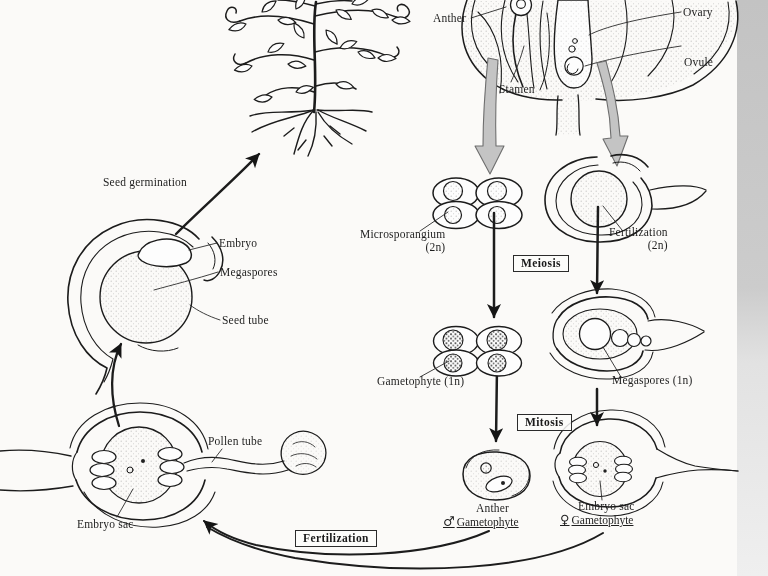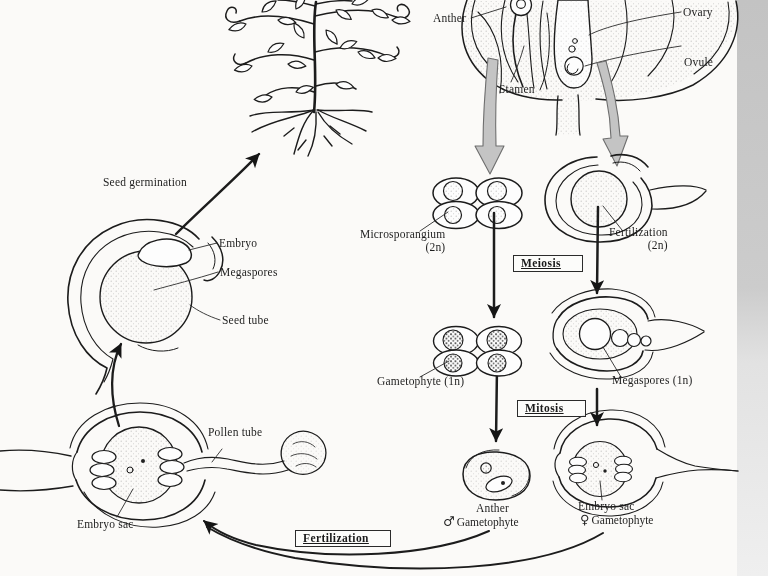--- a/index.html
+++ b/index.html
@@ -3,22 +3,22 @@
 <meta charset="utf-8">
 <style>
   html,body{margin:0;padding:0;background:#ffffff;}
   .stage{position:relative;width:768px;height:576px;overflow:hidden;background:#fbfaf8;
          font-family:"Liberation Serif","DejaVu Serif",serif;text-align:right;}
   .artwork{position:absolute;left:0;top:0;width:768px;height:576px;}
   .ink{stroke:#1c1c1c;fill:none;stroke-linecap:round;stroke-linejoin:round;}
   .lbl{position:absolute;font-size:11.5px;color:#1e1e1e;white-space:nowrap;letter-spacing:0.2px;line-height:1.05;}
   .lbl-2line{position:absolute;font-size:11.5px;color:#1e1e1e;white-space:nowrap;letter-spacing:0.2px;line-height:1.1;}
   .process-box{position:absolute;border:1.4px solid #2b2b2b;background:rgba(252,252,250,0.85);
-        padding:1px 21px 2px 7px;font-size:11.5px;font-weight:bold;color:#1a1a1a;letter-spacing:0.4px;text-decoration:underline;}
-  .gam-row{position:absolute;font-size:11.5px;color:#1e1e1e;white-space:nowrap;}
+        padding:1px 7px 2px 7px;font-size:11.5px;font-weight:bold;color:#1a1a1a;letter-spacing:0.4px;}
+  .gam-row{position:absolute;font-size:11.5px;color:#1e1e1e;white-space:nowrap;text-decoration:underline;}
   .gam-row .sym{font-size:13px;padding-right:2px;font-family:"DejaVu Serif",serif;}
 </style>
 </head>
 <body>
 
 <div class="stage">
 
 <svg class="artwork" viewBox="0 0 768 576">
   <defs>
     <pattern id="stip" width="5" height="5" patternUnits="userSpaceOnUse">
@@ -309,30 +309,30 @@
   <div>(2n)</div>
 </div>
 <div class="lbl-2line" style="left:609px;top:226px">
   <div>Fertilization</div>
   <div>(2n)</div>
 </div>
 
 <div class="lbl" style="left:377px;top:375px">Gametophyte (1n)</div>
 <div class="lbl" style="left:612px;top:374px">Megaspores (1n)</div>
 
-<div class="lbl" style="left:208px;top:426px">Pollen tube</div>
+<div class="lbl" style="left:208px;top:435px">Pollen tube</div>
 <div class="lbl" style="left:77px;top:518px">Embryo sac</div>
 
 <div class="lbl" style="left:476px;top:502px">Anther</div>
 <div class="gam-row" style="left:443px;top:514px">
   <span class="sym">♂</span><span>Gametophyte</span>
 </div>
 
 <div class="lbl" style="left:578px;top:500px">Embryo sac</div>
-<div class="gam-row" style="left:580px;top:512px">
+<div class="gam-row" style="left:560px;top:512px">
   <span class="sym">♀</span><span>Gametophyte</span>
 </div>
 
 <div class="process-box" style="left:513px;top:255px">Meiosis</div>
-<div class="process-box" style="left:517px;top:400px">Mitosis</div>
+<div class="process-box" style="left:517px;top:414px">Mitosis</div>
 <div class="process-box" style="left:295px;top:530px">Fertilization</div>
 
 </div>
 
 </body></html>

